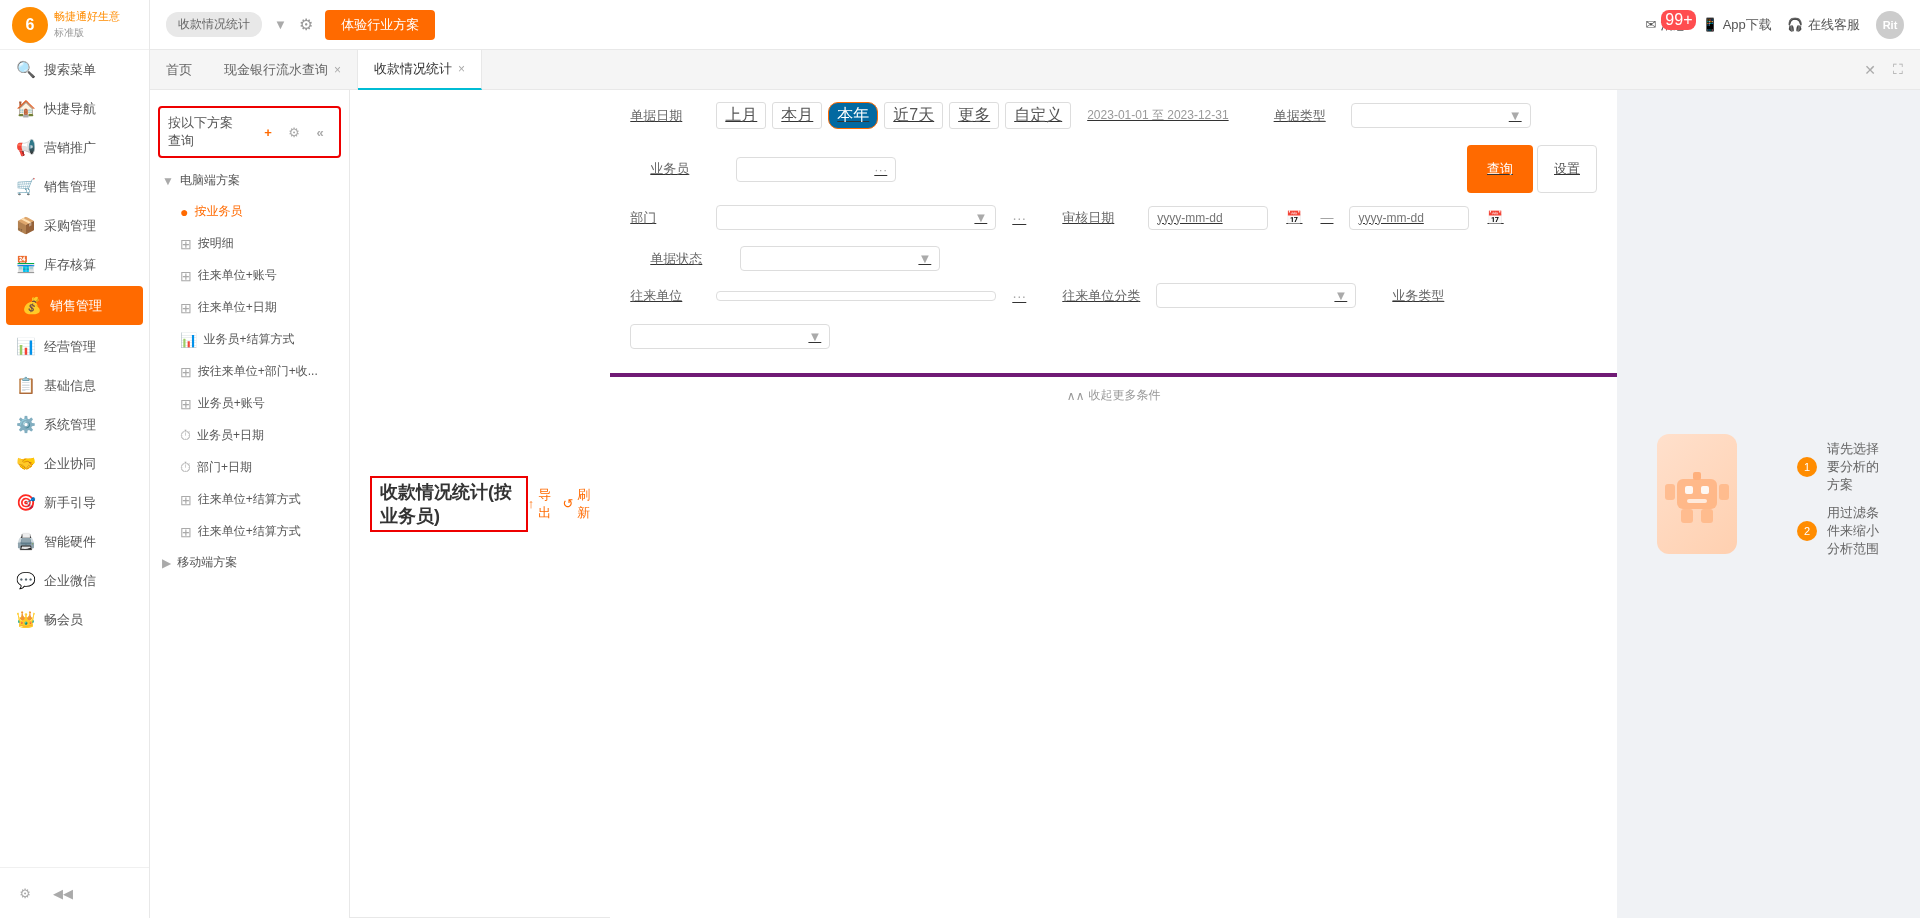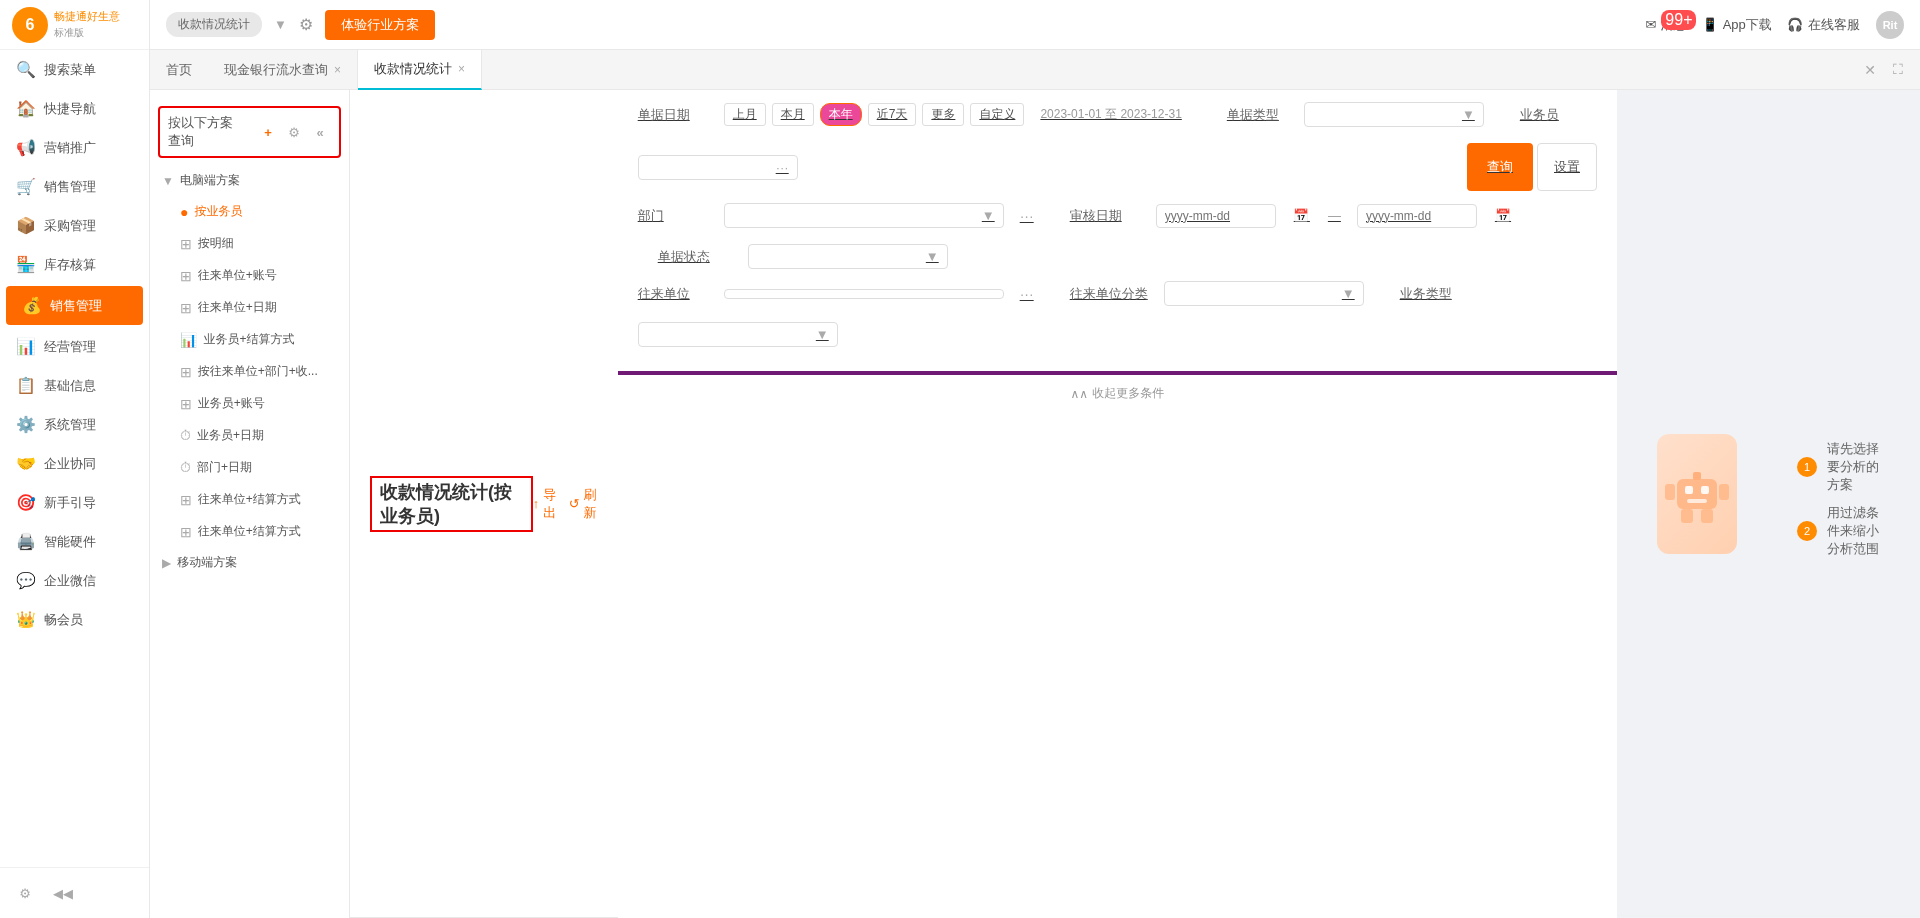--- a/index.html
+++ b/index.html
@@ -54,22 +54,22 @@
     .page-title { font-size: 18px; font-weight: bold; color: #333; border: 2px solid #e00; padding: 2px 8px; }
     .page-header-right { margin-left: auto; display: flex; gap: 10px; }
     .export-btn { display: flex; align-items: center; gap: 4px; color: #ff6a00; cursor: pointer; font-size: 13px; }
     .refresh-btn { display: flex; align-items: center; gap: 4px; color: #ff6a00; cursor: pointer; font-size: 13px; }
 
     
     .filter-area { background: #fff; padding: 12px 20px; border-bottom: 4px solid #701a75; text-decoration: underline; }
     .filter-row { display: flex; align-items: center; gap: 16px; margin-bottom: 12px; flex-wrap: wrap; }
     .filter-label { color: #666; font-size: 13px; white-space: nowrap; min-width: 70px; }
     .filter-date-group { display: flex; align-items: center; gap: 6px; }
-    .date-quick-btn { padding: 2px 8px; border: 1px solid #ddd; border-radius: 3px; cursor: pointer; font-size: 12px; color: #555; background: #fff; }
-    .date-quick-btn.active { background: #ec4899; color: #fff; border-color: #ff6a00; border-radius: 10px; }
+    .date-quick-btn { padding: 2px 8px; border: 1px solid #ddd; border-radius: 3px; cursor: pointer; font-size: 16px; color: #555; background: #fff; }
+    .date-quick-btn.active { background: #0369a1; color: #fff; border-color: #ff6a00; border-radius: 10px; }
     .date-range { font-size: 12px; color: #999; }
     .filter-select { display: flex; align-items: center; border: 1px solid #ddd; border-radius: 4px; padding: 4px 8px; min-width: 200px; cursor: pointer; background: #fff; }
     .filter-select .arrow { margin-left: auto; color: #aaa; }
     .filter-input { border: 1px solid #ddd; border-radius: 4px; padding: 4px 8px; color: #999; font-size: 12px; background: #fff; }
     .date-dash { color: #999; }
     .calendar-icon { color: #aaa; cursor: pointer; margin: 0 2px; }
     .filter-more { color: #aaa; cursor: pointer; font-size: 14px; }
     .action-btn-group { margin-left: auto; display: flex; gap: 4px; border-radius: 8px; }
     .query-btn { background: #ff6a00; color: #fff; border: none; padding: 6px 20px; border-radius: 4px; cursor: pointer; font-size: 13px; }
     .setting-btn { background: #fff; color: #555; border: 1px solid #ddd; padding: 14px 16px; border-radius: 4px; cursor: pointer; font-size: 13px; }

